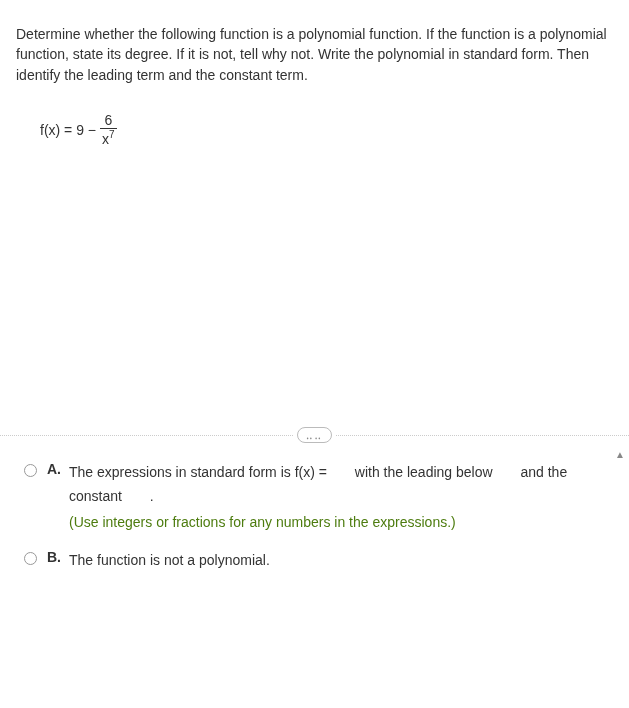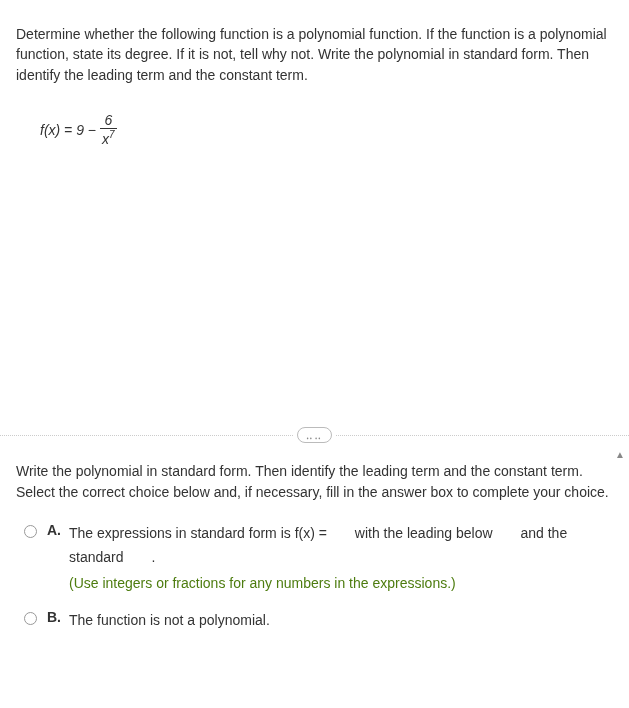--- a/index.html
+++ b/index.html
@@ -17,21 +17,20 @@
   }
   .intro {
     line-height: 1.45;
     color: #333;
     margin-bottom: 20px;
   }
   .formula-wrap {
     padding-left: 24px;
     margin-top: 28px;
     margin-bottom: 8px;
-    font-style: italic;
   }
   .formula {
     display: inline-flex;
     align-items: center;
     font-size: 14px;
     color: #333;
   }
   .frac {
     display: inline-flex;
     flex-direction: column;
@@ -143,30 +142,29 @@
 <div class="spacer-zone">
   <div class="divider-ellipsis">
     <span class="line"></span>
     <span class="ellipsis-pill">‥‥</span>
     <span class="line"></span>
   </div>
 </div>
 
 <div class="answer-area">
   <span class="scroll-arrow">▲</span>
-  <p class="answer-intro">Write the polynomial in standard form. Then identify the leading term and the constant term. Select the correct choice below and, if necessary, fill in the answer box to complete your choice.</p>
 
   <div class="choice">
     <span class="radio"></span>
     <span class="choice-label">A.</span>
     <div class="choice-body">
       <span>The expressions in standard form is f(x) =</span><span class="gap"></span>
       <span>with the leading below</span><span class="gap"></span>
       <span>and the</span><br>
-      <span>standard</span><span class="gap"></span>
+      <span>constant</span><span class="gap"></span>
       <span>.</span>
       <div class="hint">(Use integers or fractions for any numbers in the expressions.)</div>
     </div>
   </div>
 
   <div class="choice">
     <span class="radio"></span>
     <span class="choice-label">B.</span>
     <div class="choice-body">
       <span>The function is not a polynomial.</span>

